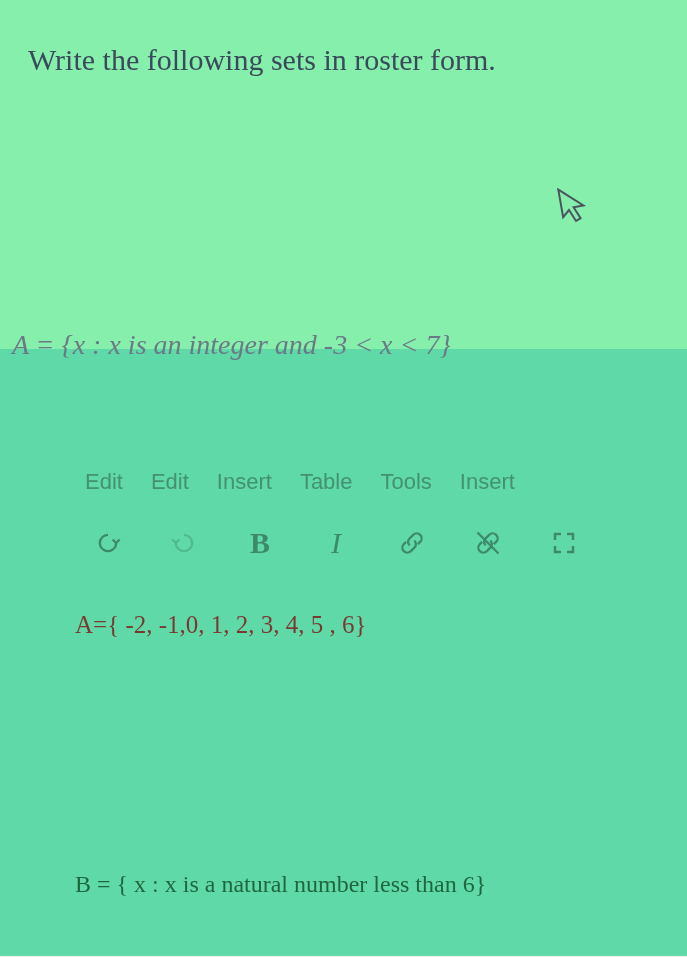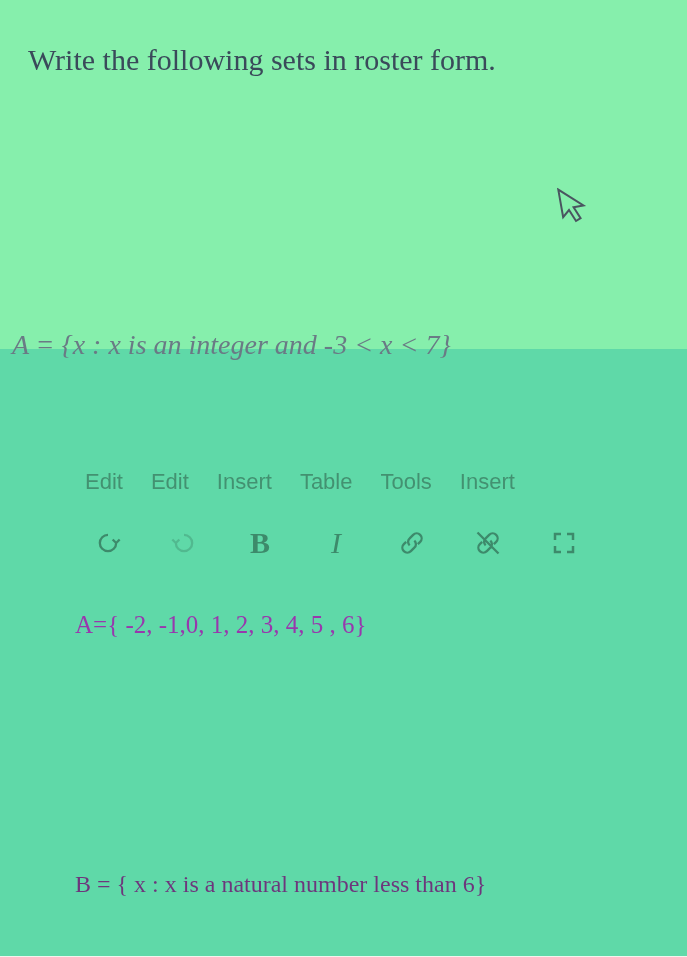--- a/index.html
+++ b/index.html
@@ -66,31 +66,31 @@
   justify-content: center;
   width: 36px;
   height: 36px;
 }
 .toolbar .bold { font-weight: bold; font-family: Georgia, serif; }
 .toolbar .italic { font-style: italic; font-family: Georgia, serif; }
 
 .answer-a {
   padding: 50px 0 0 75px;
   font-size: 25px;
-  color: #a21caf;
+  color: #7f1d1d;
   font-family: Georgia, serif;
   opacity: 0.85;
 }
 
 .set-def-b {
   position: absolute;
   bottom: 58px;
   left: 75px;
   font-size: 24px;
-  color: #701a75;
+  color: #14532d;
   opacity: 0.85;
   font-family: Georgia, serif;
 }
 
 .cursor-arrow {
   position: absolute;
   top: 185px;
   left: 560px;
   font-size: 38px;
   color: #4a5560;

